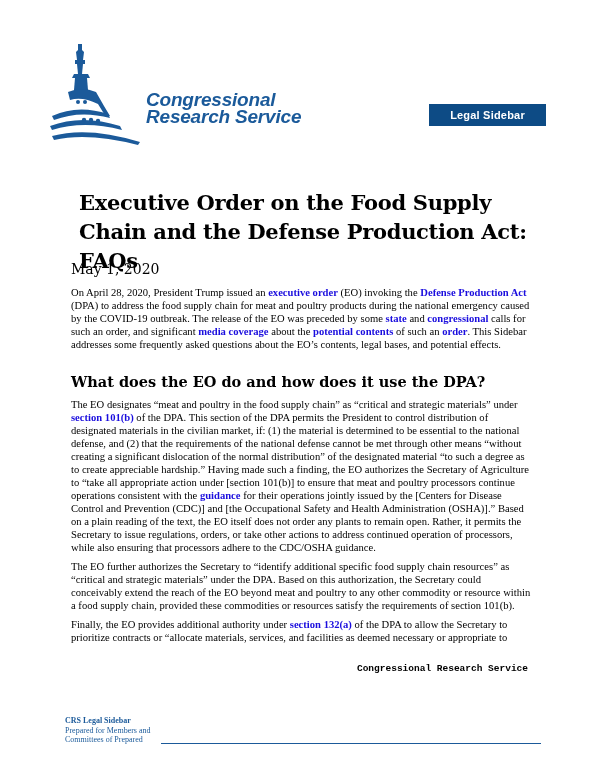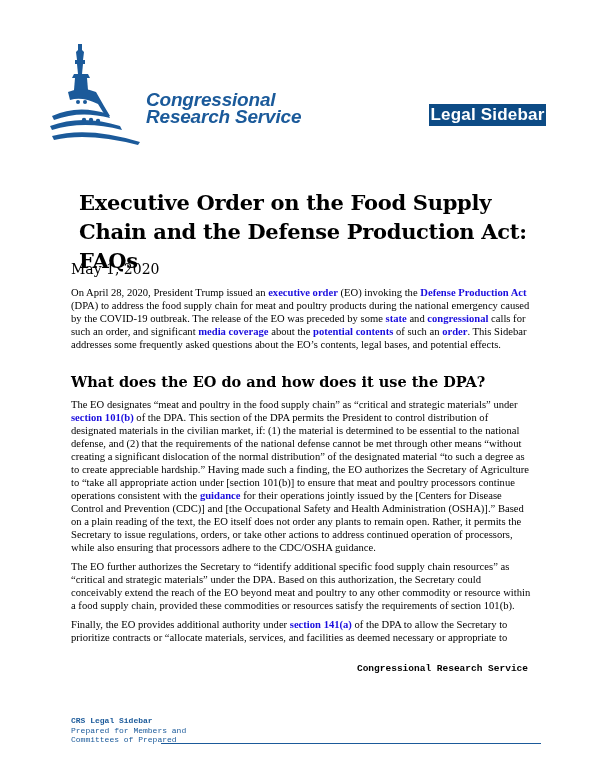--- a/index.html
+++ b/index.html
@@ -1,30 +1,30 @@
 <!DOCTYPE html>
 <html><head>
 <meta charset="utf-8">
 <style>
   html, body { margin: 0; padding: 0; background: #ffffff; }
   body { width: 600px; height: 777px; position: relative; overflow: hidden; font-family: "Liberation Serif", serif; color: #000; }
   .logo { position: absolute; left: 48px; top: 42px; width: 290px; height: 105px; }
   .logo svg { position: absolute; left: 0; top: 0; }
   .logo-name { position: absolute; left: 98px; top: 49px; font-family: "Liberation Sans", sans-serif; font-weight: bold; font-style: italic; color: #1b5a9a; font-size: 19px; line-height: 17px; letter-spacing: -0.2px; }
   .logo-tag { position: absolute; left: 100px; top: 86px; font-family: "Liberation Sans", sans-serif; color: #1b5a9a; font-size: 10px; white-space: nowrap; }
-  .badge { position: absolute; left: 429px; top: 104px; width: 117px; height: 22px; background: #0d4b85; color: #fff; font-family: "Liberation Sans", sans-serif; font-weight: bold; font-size: 17px; line-height: 22px; text-align: center; letter-spacing: 0.2px; }
+  .badge { position: absolute; left: 429px; top: 104px; width: 117px; height: 22px; background: #0d4b85; color: #fff; font-family: "Liberation Sans", sans-serif; font-weight: bold; font-size: 11px; line-height: 22px; text-align: center; letter-spacing: 0.2px; }
   .title { position: absolute; left: 71px; top: 180px; width: 480px; font-family: "DejaVu Serif", serif; font-weight: bold; font-size: 21px; line-height: 29px; margin: 8px; letter-spacing: -0.3px; }
   .date { position: absolute; left: 71px; top: 261px; font-size: 14px; font-family: "DejaVu Serif", serif; }
   .body { position: absolute; left: 71px; width: 462px; font-size: 10.6px; line-height: 13px; }
   .body p { margin: 0 0 6px 0; }
   .lnk { color: #1a0dde; font-weight: bold; }
   .h2 { position: absolute; left: 71px; top: 373px; font-family: "DejaVu Serif", serif; font-weight: bold; font-size: 14.5px; margin: 0; text-align: center; }
   .footer-right { position: absolute; right: 72px; top: 660px; text-align: right; font-family: Liberation Mono, monospace; font-size: 9.5px; line-height: 17px; }
   .footer-right .org { font-weight: bold; }
-  .footer-left { position: absolute; left: 71px; top: 716px; font-family: Liberation Mono, monospace; color: #1b5a9a; font-size: 8px; line-height: 9.5px; }
+  .footer-left { position: absolute; left: 65px; top: 716px; font-family: Liberation Serif, serif; color: #1b5a9a; font-size: 8px; line-height: 9.5px; }
   .footer-left .fl-title { font-weight: bold; }
   .footer-line { position: absolute; left: 161px; top: 743px; width: 380px; height: 1px; background: #1b5a9a; }
 </style>
 </head>
 <body>
 
 <div class="logo">
   <svg width="100" height="105" viewBox="0 0 100 105">
     <g fill="#1b5a9a">
       <path d="M30 2 L34 2 L34 8 L36 10 L35 18 L29 18 L28 10 L30 8 Z"></path>
@@ -57,21 +57,21 @@
 
 <div class="body" style="top:286px;">
   <p><span>On April 28, 2020, President Trump issued an </span><span class="lnk">executive order</span><span> (EO) invoking the </span><span class="lnk">Defense Production Act</span><span> (DPA) to address the food supply chain for meat and poultry products during the national emergency caused by the COVID-19 outbreak. The release of the EO was preceded by some </span><span class="lnk">state</span><span> and </span><span class="lnk">congressional</span><span> calls for such an order, and significant </span><span class="lnk">media coverage</span><span> about the </span><span class="lnk">potential contents</span><span> of such an </span><span class="lnk">order</span><span>. This Sidebar addresses some frequently asked questions about the EO’s contents, legal bases, and potential effects.</span></p>
 </div>
 
 <h2 class="h2">What does the EO do and how does it use the DPA?</h2>
 
 <div class="body" style="top:398px;">
   <p><span>The EO designates “meat and poultry in the food supply chain” as “critical and strategic materials” under </span><span class="lnk">section 101(b)</span><span> of the DPA. This section of the DPA permits the President to control distribution of designated materials in the civilian market, if: (1) the material is determined to be essential to the national defense, and (2) that the requirements of the national defense cannot be met through other means “without creating a significant dislocation of the normal distribution” of the designated material “to such a degree as to create appreciable hardship.” Having made such a finding, the EO authorizes the Secretary of Agriculture to “take all appropriate action under [section 101(b)] to ensure that meat and poultry processors continue operations consistent with the </span><span class="lnk">guidance</span><span> for their operations jointly issued by the [Centers for Disease Control and Prevention (CDC)] and [the Occupational Safety and Health Administration (OSHA)].” Based on a plain reading of the text, the EO itself does not order any plants to remain open. Rather, it permits the Secretary to issue regulations, orders, or take other actions to address continued operation of processors, while also ensuring that processors adhere to the CDC/OSHA guidance.</span></p>
   <p><span>The EO further authorizes the Secretary to “identify additional specific food supply chain resources” as “critical and strategic materials” under the DPA. Based on this authorization, the Secretary could conceivably extend the reach of the EO beyond meat and poultry to any other commodity or resource within a food supply chain, provided these commodities or resources satisfy the requirements of section 101(b).</span></p>
-  <p><span>Finally, the EO provides additional authority under </span><span class="lnk">section 141(a)</span><span> of the DPA to allow the Secretary to prioritize contracts or “allocate materials, services, and facilities as deemed necessary or appropriate to</span></p>
+  <p><span>Finally, the EO provides additional authority under </span><span class="lnk">section 132(a)</span><span> of the DPA to allow the Secretary to prioritize contracts or “allocate materials, services, and facilities as deemed necessary or appropriate to</span></p>
 </div>
 
 <div class="footer-right">
   <div class="org">Congressional Research Service</div>
 </div>
 
 <div class="footer-left">
   <div class="fl-title">CRS Legal Sidebar</div>
   <div>Prepared for Members and</div>
   <div>Committees of Prepared</div>

